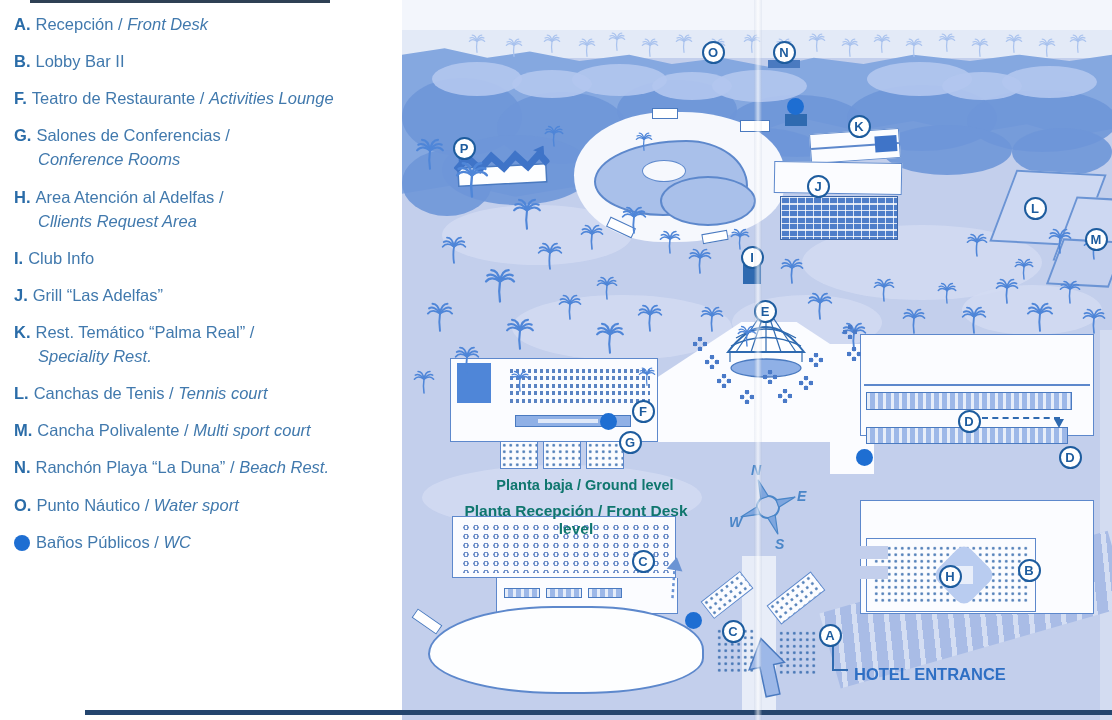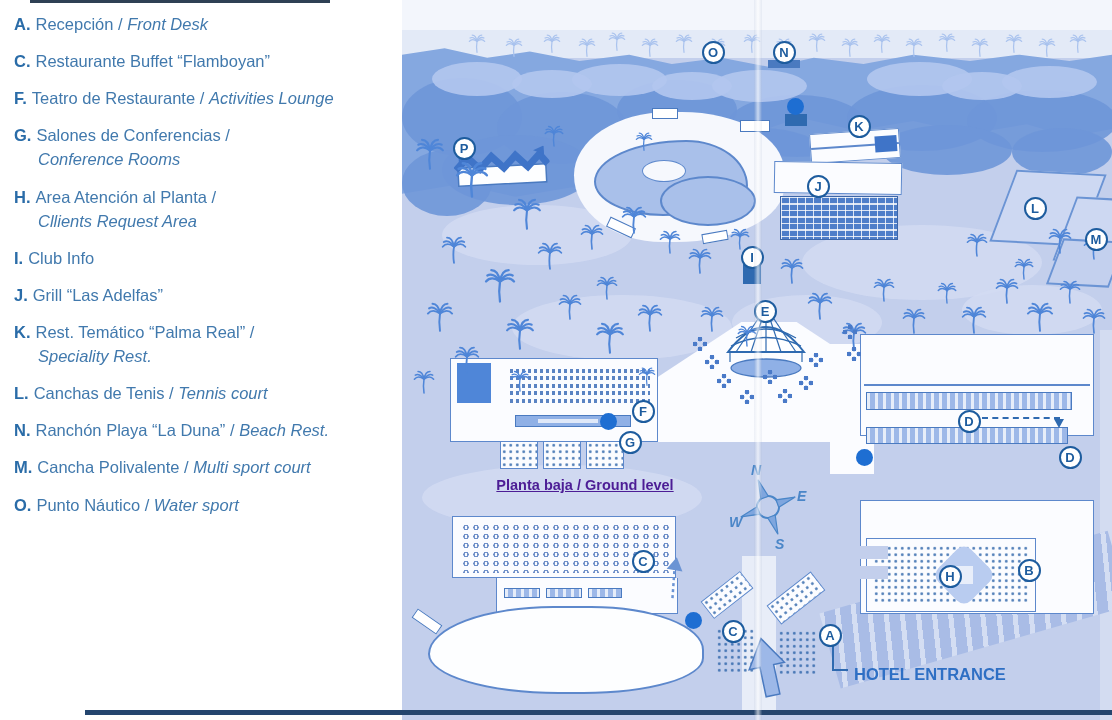--- a/index.html
+++ b/index.html
@@ -43,21 +43,21 @@
   .gridroof{background-color:#4e7ec9;border:1.5px solid #3c66a8;box-sizing:border-box;
         background-image:repeating-linear-gradient(to bottom,rgba(255,255,255,.8) 0 1.3px,transparent 1.3px 6.5px),
                          repeating-linear-gradient(to right,rgba(255,255,255,.8) 0 1.3px,transparent 1.3px 8px);}
   .bar{position:absolute;background:#9db8e8;border:1.3px solid #4a7ac0;box-sizing:border-box;}
   .dashrow{background-image:repeating-linear-gradient(to right,rgba(255,255,255,.75) 0 3px,transparent 3px 8px);}
   .cluster{position:absolute;width:14px;height:14px;transform:rotate(45deg);
      background-image:radial-gradient(circle at 3.5px 3.5px,#4a7ac8 2.2px,transparent 2.6px),
                       radial-gradient(circle at 10.5px 3.5px,#4a7ac8 2.2px,transparent 2.6px),
                       radial-gradient(circle at 3.5px 10.5px,#4a7ac8 2.2px,transparent 2.6px),
                       radial-gradient(circle at 10.5px 10.5px,#4a7ac8 2.2px,transparent 2.6px);}
-  .map-label{position:absolute;font-weight:bold;color:#4c1d95;z-index:45;text-decoration:underline;}
+  .map-label{position:absolute;font-weight:bold;color:#0f766e;z-index:45;}
   .entr-label{position:absolute;font-weight:bold;color:#2e6fc4;font-size:16.5px;line-height:1.3;z-index:45;}
   .crease{position:absolute;left:352px;top:0;width:8px;height:720px;z-index:60;pointer-events:none;
      background:linear-gradient(to right,rgba(110,130,170,.10),rgba(255,255,255,.62),rgba(110,130,170,.10));}
   .stripesroad{position:absolute;background:#a9bce6;
      background-image:repeating-linear-gradient(100deg,rgba(255,255,255,.5) 0 5px,transparent 5px 16px);}
   .compass-letter{position:absolute;font-weight:bold;color:#4a86c8;font-size:14px;font-style:italic;}
   .skew{transform:skewX(-18deg) rotate(3deg);}
 </style>
 </head>
 <body>
@@ -74,31 +74,32 @@
       <path d="M12 10 C16 7 20 7 22.5 10"></path>
     </g>
   </defs>
 </svg>
 
 <div class="page">
 
   <div class="legend">
     <div>
         <div class="lg-item"><span class="lg-key">A.</span><span class="lg-es">Recepción / </span><span class="lg-en">Front Desk</span></div>
-        <div class="lg-item"><span class="lg-key">C.</span><span class="lg-es">Restaurante Buffet “Flamboyan”</span></div>
+        <div class="lg-item"><span class="lg-key">B.</span><span class="lg-es">Lobby Bar II</span></div>
         <div class="lg-item"><span class="lg-key">F.</span><span class="lg-es">Teatro de Restaurante / </span><span class="lg-en">Activities Lounge</span></div>
         <div class="lg-item"><span class="lg-key">G.</span><span class="lg-es">Salones de Conferencias /</span><div class="lg-line2"><span class="lg-en">Conference Rooms</span></div></div>
-        <div class="lg-item"><span class="lg-key">H.</span><span class="lg-es">Area Atención al Planta /</span><div class="lg-line2"><span class="lg-en">Cllients Request Area</span></div></div>
+        <div class="lg-item"><span class="lg-key">H.</span><span class="lg-es">Area Atención al Adelfas /</span><div class="lg-line2"><span class="lg-en">Cllients Request Area</span></div></div>
         <div class="lg-item"><span class="lg-key">I.</span><span class="lg-es">Club Info</span></div>
         <div class="lg-item"><span class="lg-key">J.</span><span class="lg-es">Grill “Las Adelfas”</span></div>
         <div class="lg-item"><span class="lg-key">K.</span><span class="lg-es">Rest. Temático “Palma Real” /</span><div class="lg-line2"><span class="lg-en">Speciality Rest.</span></div></div>
         <div class="lg-item"><span class="lg-key">L.</span><span class="lg-es">Canchas de Tenis / </span><span class="lg-en">Tennis court</span></div>
+        <div class="lg-item"><span class="lg-key">M.</span><span class="lg-es">Cancha Polivalente / </span><span class="lg-en">Multi sport court</span></div>
         <div class="lg-item"><span class="lg-key">N.</span><span class="lg-es">Ranchón Playa “La Duna” / </span><span class="lg-en">Beach Rest.</span></div>
-        <div class="lg-item"><span class="lg-key">M.</span><span class="lg-es">Cancha Polivalente / </span><span class="lg-en">Multi sport court</span></div>
         <div class="lg-item"><span class="lg-key">O.</span><span class="lg-es">Punto Náutico / </span><span class="lg-en">Water sport</span></div>
+        <div class="lg-item"><span class="lg-dot"></span><span class="lg-es">Baños Públicos / </span><span class="lg-en">WC</span></div>
       </div>
   </div>
 
   <div class="map">
 
     <div class="abs sky"></div>
     <div class="abs shore"></div>
     <div class="abs forest-base"></div>
     <div>
       <div class="fblob" style="left:0;top:78px;width:120px;height:78px"></div>
@@ -270,20 +271,21 @@
     <div class="bld" style="left:458px;top:500px;width:234px;height:114px;"></div>
     <div class="bld" style="left:464px;top:538px;width:170px;height:74px;">
       <div class="dots" style="position:absolute;left:6px;top:6px;width:156px;height:60px;"></div>
       <div style="position:absolute;left:74px;top:13px;width:46px;height:46px;background:#b9ccf0;border-radius:10px;transform:rotate(45deg);"></div>
       <div style="position:absolute;left:88px;top:27px;width:18px;height:18px;background:#e8eefa;"></div>
     </div>
     <div class="abs" style="left:456px;top:546px;width:30px;height:13px;background:#c3cfec;"></div>
     <div class="abs" style="left:456px;top:566px;width:30px;height:13px;background:#c3cfec;"></div>
 
     <div class="map-label" style="left:88px;top:477px;width:190px;text-align:center;font-size:14.5px;">Planta baja / Ground level</div>
+    <div class="map-label" style="left:48px;top:502px;width:252px;text-align:center;font-size:15.5px;">Planta Recepción / Front Desk level</div>
     <div class="entr-label" style="left:452px;top:664px;">
       <div>HOTEL ENTRANCE</div>
     </div>
 
     <div>
         <svg class="palm" viewBox="0 0 24 26" width="30" height="32" style="left: 13px; top: 138px;">
           <use href="#palm-sym"></use>
         </svg>
         <svg class="palm" viewBox="0 0 24 26" width="34" height="37" style="left: 53px; top: 161px;">
           <use href="#palm-sym"></use>

